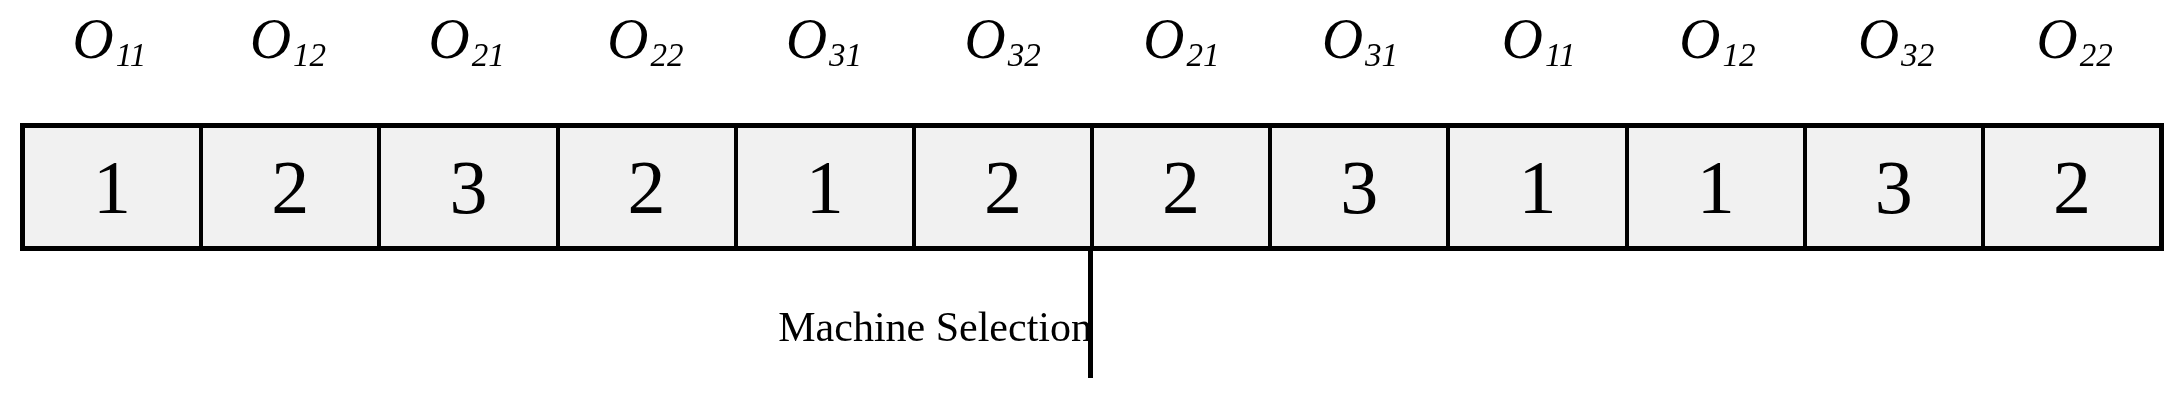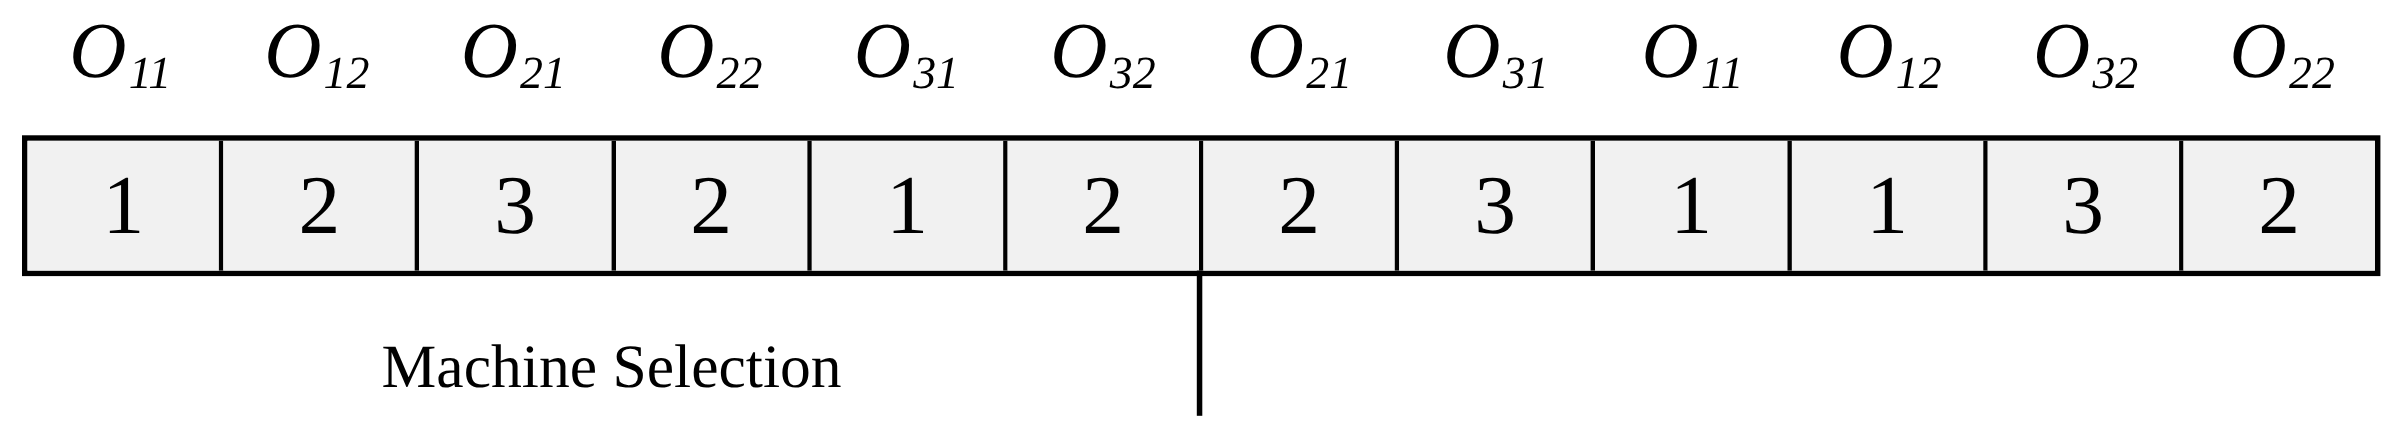--- a/index.html
+++ b/index.html
@@ -19,21 +19,21 @@
     left: 20px;
     top: 10px;
     width: 2144px;
     height: 100px;
     display: flex;
   }
   .op-label {
     flex: 1;
     text-align: center;
     font-style: italic;
-    font-size: 72px;
+    font-size: 57px;
     line-height: 1.0;
     white-space: nowrap;
   }
   .op-sub {
     font-size: 0.58em;
     position: relative;
     top: 0.24em;
     margin-left: 2px;
   }
 
@@ -69,22 +69,22 @@
     width: 5px;
     height: 132px;
     background: #000000;
   }
 
   
   .section-label {
     position: absolute;
     top: 306px;
     width: 1072px;
-    text-align: center;
-    font-size: 56px;
+    text-align: right;
+    font-size: 42px;
     line-height: 1.0;
     white-space: nowrap;
   }
   .section-label.left  { left: 20px; }
   .section-label.right { left: 1092px; }
 </style>
 </head>
 <body>
 
 <div class="canvas">

